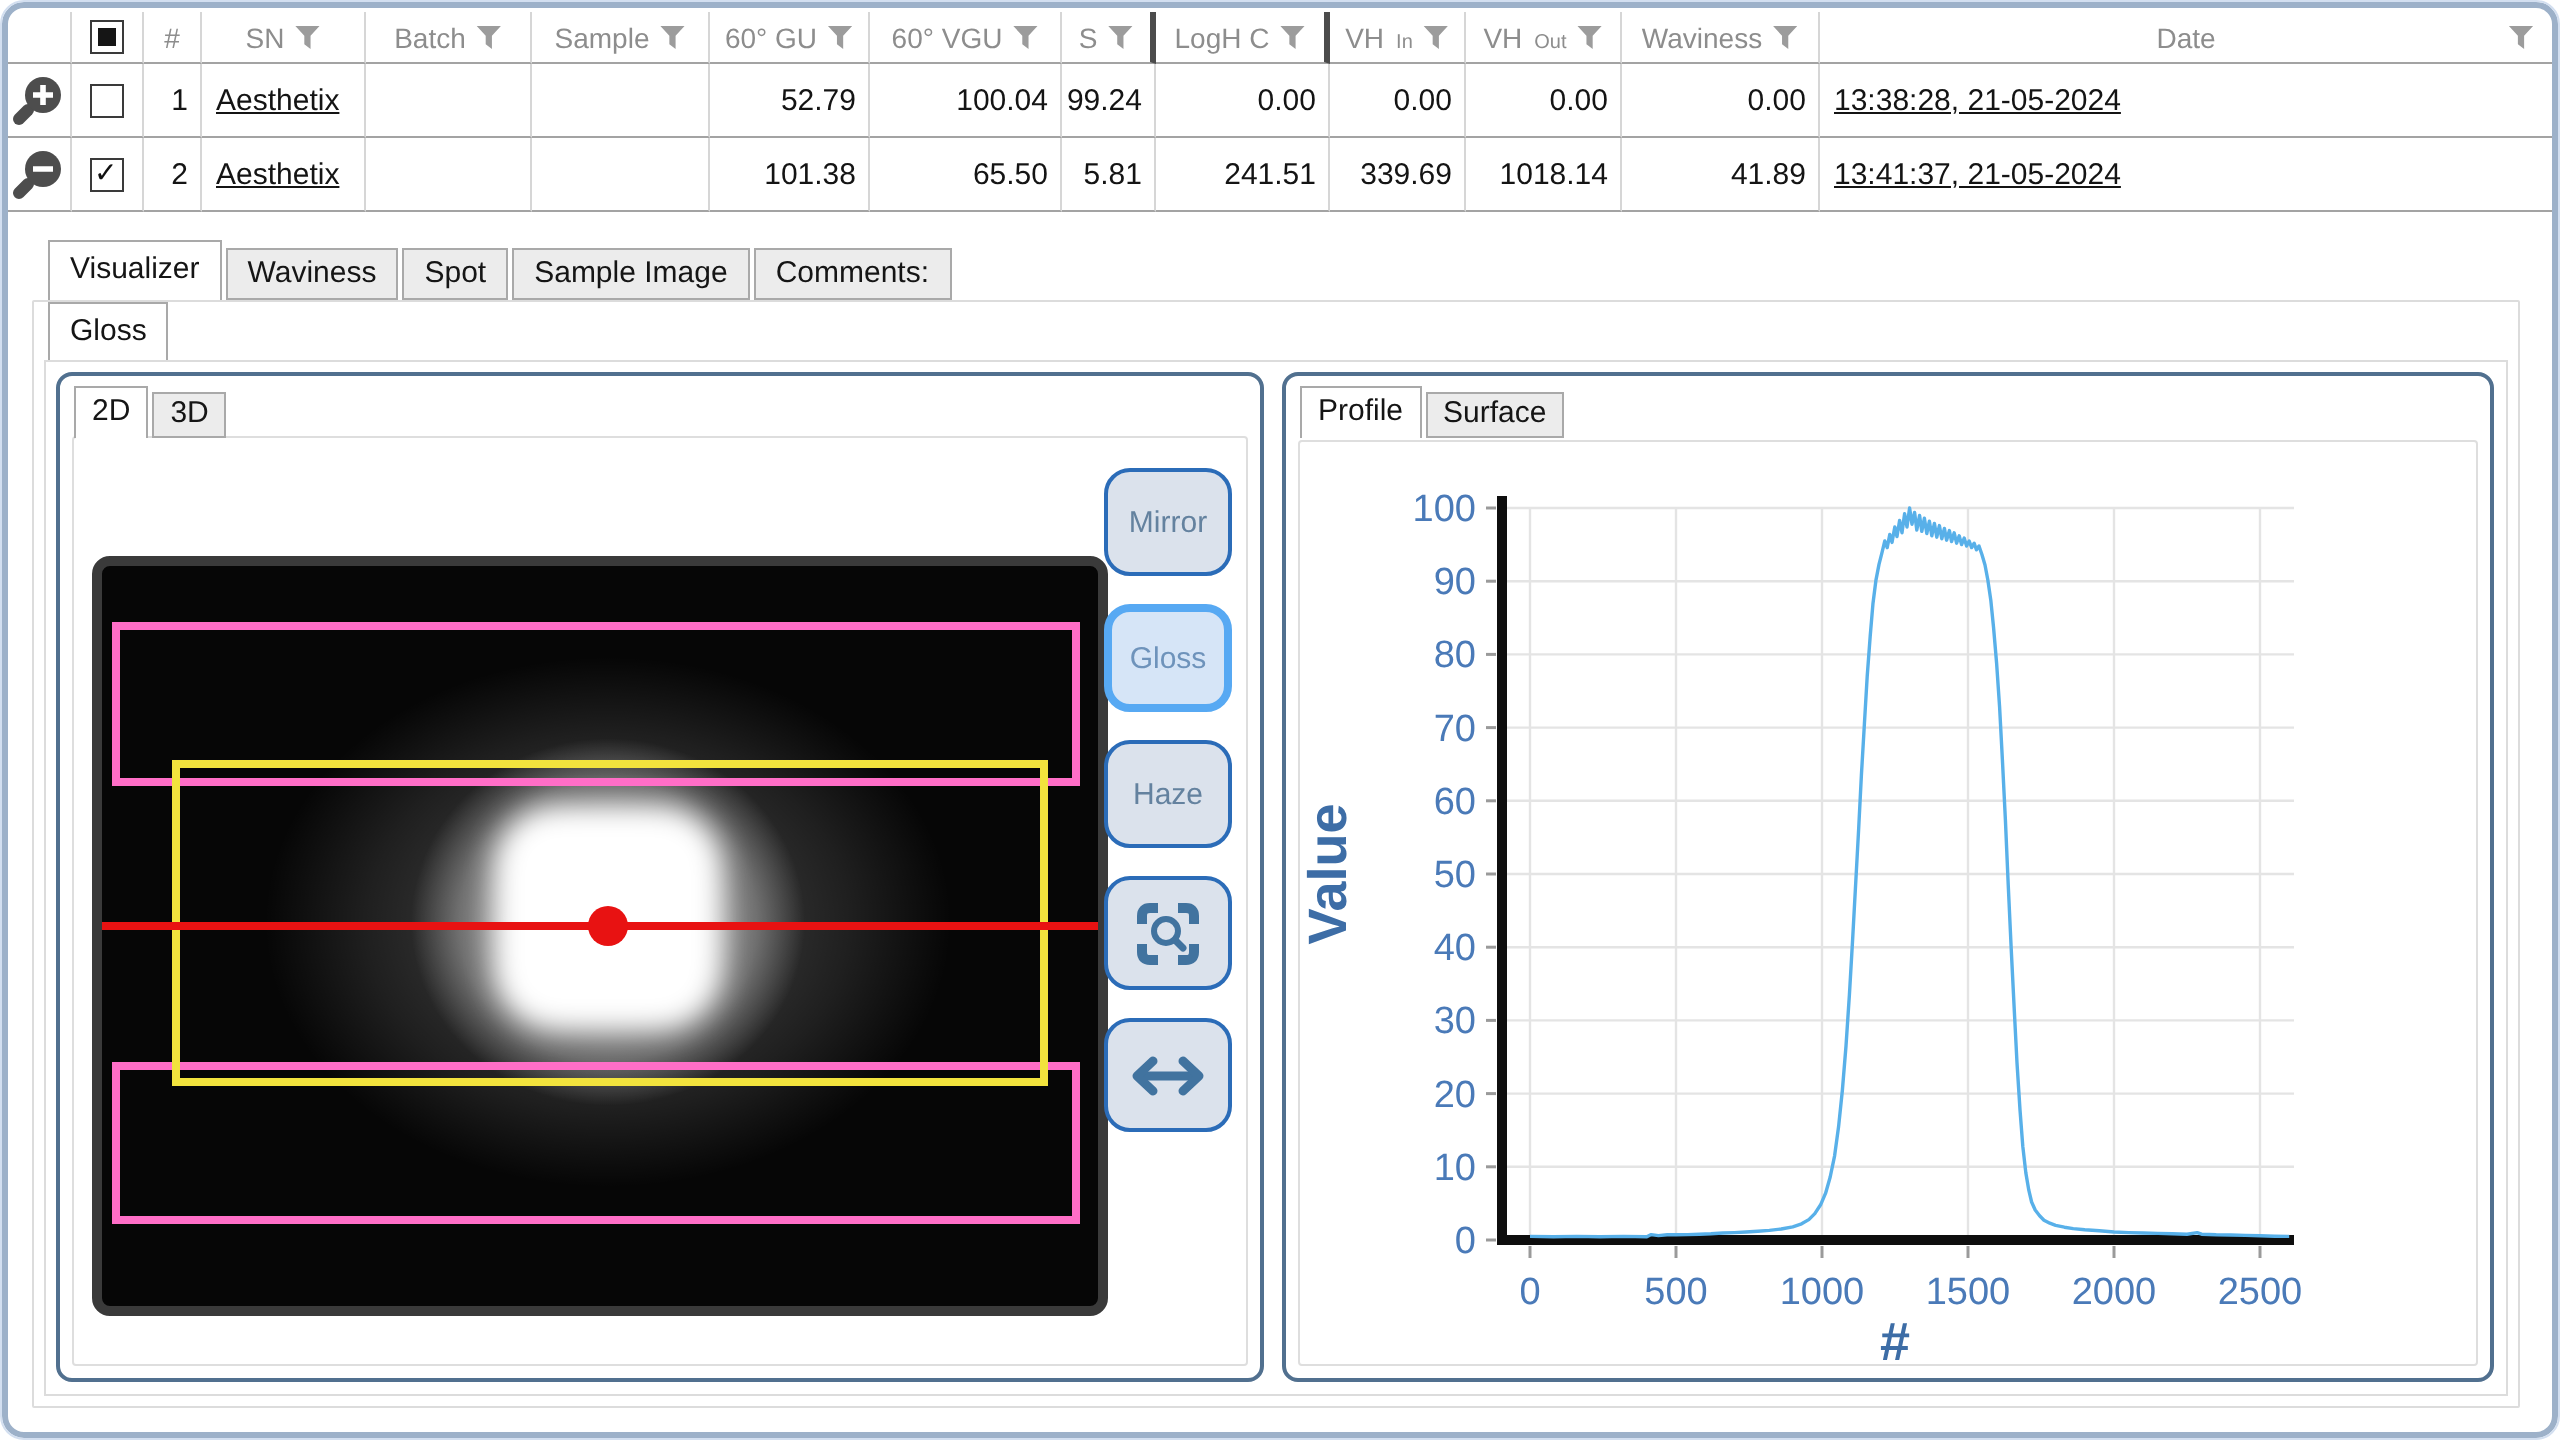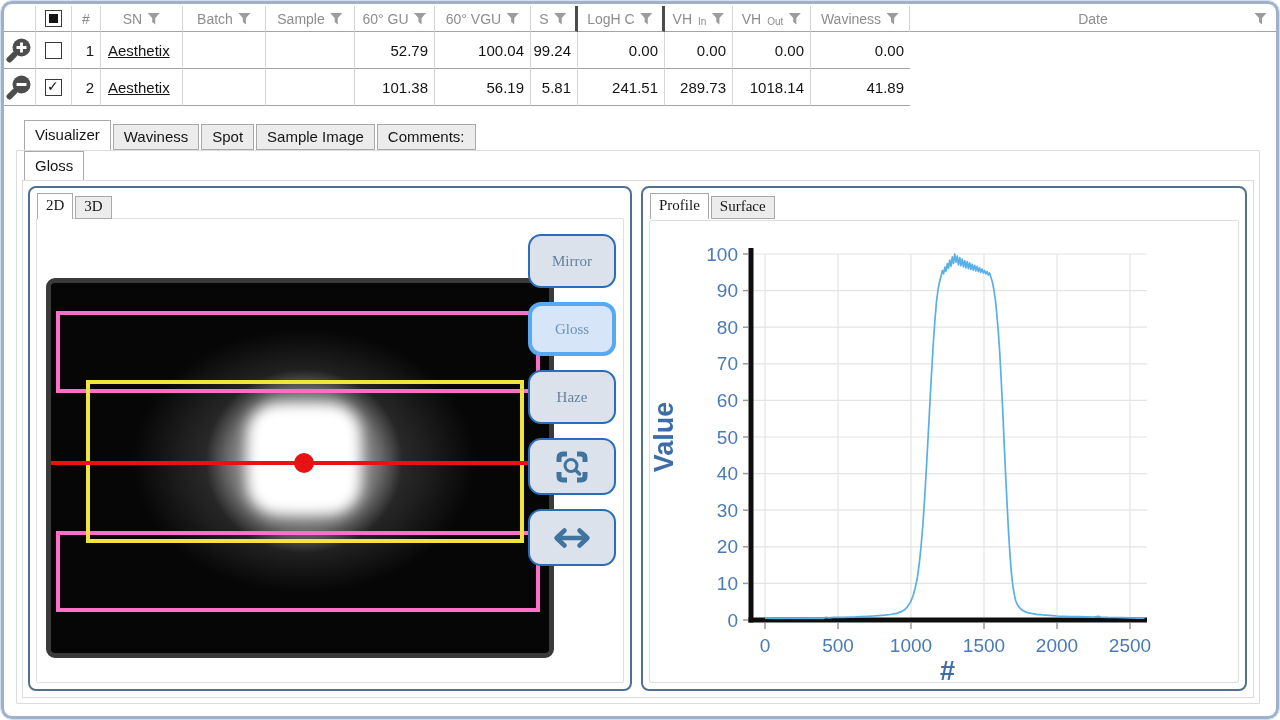--- a/index.html
+++ b/index.html
@@ -36,21 +36,21 @@
   .gloss-tabs { left:20px; top:147px; height:29px; }
   .gloss-tabs .tab.active { height:29px; }
 
   .page1 { position:absolute; left:12px; right:16px; top:146px; bottom:12px; border:1px solid #dcdcdc; background:#fff; border-radius:1px; }
   .page2 { position:absolute; left:6px; right:6px; top:30px; bottom:6px; border:1px solid #dcdcdc; }
   .panels { position:absolute; left:5px; right:6px; top:5px; bottom:6px; display:flex; gap:9px; }
   .panel { position:relative; border:2px solid #51708f; border-radius:8px; background:#fff; }
   .panel.pleft { width:604px; flex:0 0 auto; }
   .panel.pright { flex:1 1 auto; }
   .vtabs { position:absolute; top:5px; left:7px; display:flex; align-items:flex-end; z-index:3; }
-  .vtab { background:#ececec; border:1px solid #a9a9a9; font-size:15px; color:#151515; padding:1px 8px 2px; height:23px; margin-right:2px;font-family:Liberation Serif, serif; }
+  .vtab { background:#ececec; border:1px solid #a9a9a9; font-size:15px; color:#151515; padding:1px 8px 2px; height:23px; margin-right:2px; }
   .vtab.active { background:#fff; border-bottom:none; height:26px; padding-top:3px; }
   .pframe { position:absolute; left:6px; right:6px; top:30px; bottom:6px; border:1px solid #dedede; border-radius:2px; }
 
   
   .img2d { position:absolute; left:16px; top:90px; width:508px; height:380px; background:#060606;
            border:5px solid #3a3a3a; border-radius:9px; overflow:hidden; }
   .img2d .lyr { position:absolute; }
   .halo1 { left:33px; top:8px; width:440px; height:340px;
            background:radial-gradient(closest-side, rgba(255,255,255,0.30), rgba(255,255,255,0.10) 55%, transparent 78%); }
   .halo2 { left:133px; top:66px; width:240px; height:224px;
@@ -58,23 +58,23 @@
   .core  { left:196px; top:120px; width:114px; height:112px; background:#fff; border-radius:28%; filter:blur(7px); }
   .roi { position:absolute; border-style:solid; background:transparent; }
   .roi.pink-top    { left:5px;  top:28px;  width:484px; height:82px;  border-width:4px; border-color:#ff6ec7; }
   .roi.pink-bottom { left:5px;  top:248px; width:484px; height:81px;  border-width:4px; border-color:#ff6ec7; }
   .roi.yellow      { left:35px; top:97px;  width:438px; height:163px; border-width:4px; border-color:#f2e33d; }
   .scanline { position:absolute; left:0; top:178px; width:100%; height:4px; background:#e81212; }
   .marker { position:absolute; left:243px; top:170px; width:20px; height:20px; border-radius:50%; background:#e81212; }
 
   
   .btncol { position:absolute; top:46px; right:14px; display:flex; flex-direction:column; gap:14px; align-items:center; z-index:2; }
-  .vbtn { width:88px; height:54px; border:2.5px solid #2b6cb8; border-radius:13px; background:#dbe2ec;
+  .vbtn { width:64px; height:54px; border:2.5px solid #2b6cb8; border-radius:13px; background:#dbe2ec;
           color:#64829f; font-size:15px; display:flex; align-items:center; justify-content:center;
-          font-family:Liberation Serif, serif; cursor:pointer; padding:0; }
+          font-family:Liberation Sans, sans-serif; cursor:pointer; padding:0; }
   .vbtn.active { border:4px solid #57a9f3; background:#d6e5f7; color:#6e93bb; }
   .vbtn.iconbtn { height:57px; }
 
   svg text { font-family:"Liberation Sans","DejaVu Sans",sans-serif; }
   .chartsvg { position:absolute; left:4px; top:36px; }
 </style>
 </head>
 <body>
 
 <div class="stage">
@@ -175,20 +175,23 @@
           </div>
       <div class="tc num">
             <span>0.00</span>
           </div>
       <div class="tc num">
             <span>0.00</span>
           </div>
       <div class="tc num">
             <span>0.00</span>
           </div>
+      <div class="tc left">
+            <span>13:38:28, 21-05-2024</span>
+          </div>
     </div>
 
     <div class="trow data">
       <div class="tc icon-c">
         <svg width="28" height="28" viewBox="0 0 28 28">
           <line x1="8" y1="19" x2="3.5" y2="23.5" stroke="#4d4d4d" stroke-width="6" stroke-linecap="round"></line>
           <circle cx="15.5" cy="11.5" r="9" fill="#4d4d4d"></circle>
           <line x1="10.5" y1="11.5" x2="20.5" y2="11.5" stroke="#fff" stroke-width="2.8"></line>
         </svg>
       </div>
@@ -204,36 +207,39 @@
       <div class="tc left">
             <span></span>
           </div>
       <div class="tc left">
             <span></span>
           </div>
       <div class="tc num">
             <span>101.38</span>
           </div>
       <div class="tc num">
-            <span>56.19</span>
+            <span>65.50</span>
           </div>
       <div class="tc num">
             <span>5.81</span>
           </div>
       <div class="tc num">
             <span>241.51</span>
           </div>
       <div class="tc num">
-            <span>289.73</span>
+            <span>339.69</span>
           </div>
       <div class="tc num">
             <span>1018.14</span>
           </div>
       <div class="tc num">
             <span>41.89</span>
+          </div>
+      <div class="tc left">
+            <span>13:41:37, 21-05-2024</span>
           </div>
     </div>
   </div>
 
   <div class="tabs main-tabs">
     <div class="tab active">Visualizer</div>
     <div class="tab">Waviness</div>
     <div class="tab">Spot</div>
     <div class="tab">Sample Image</div>
     <div class="tab">Comments:</div>

